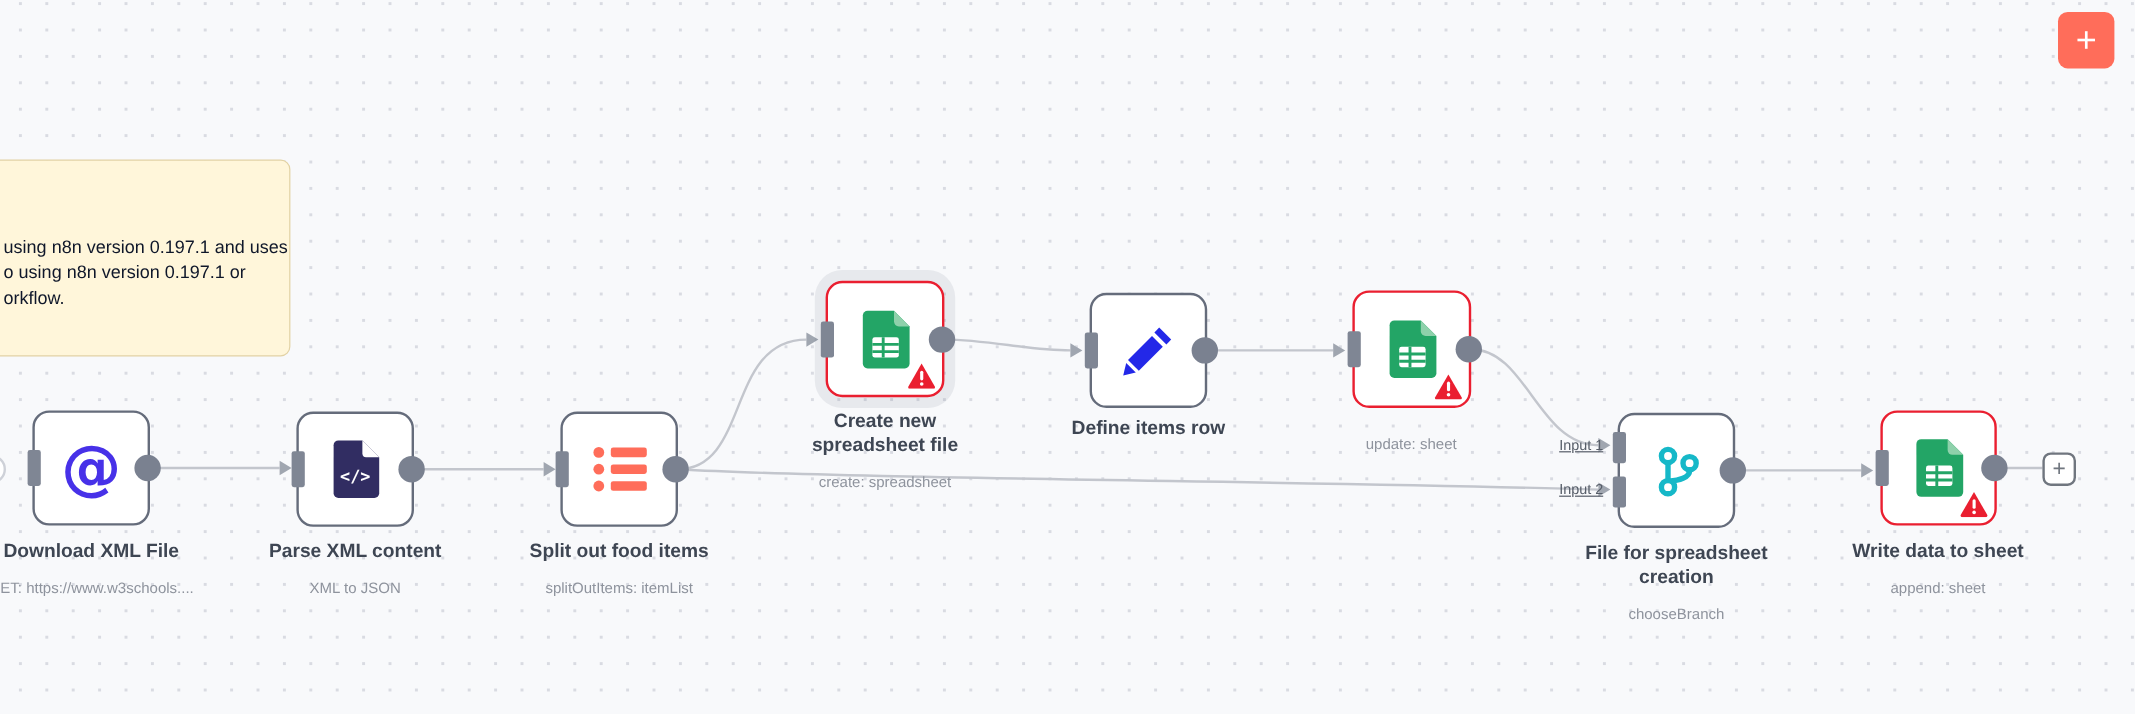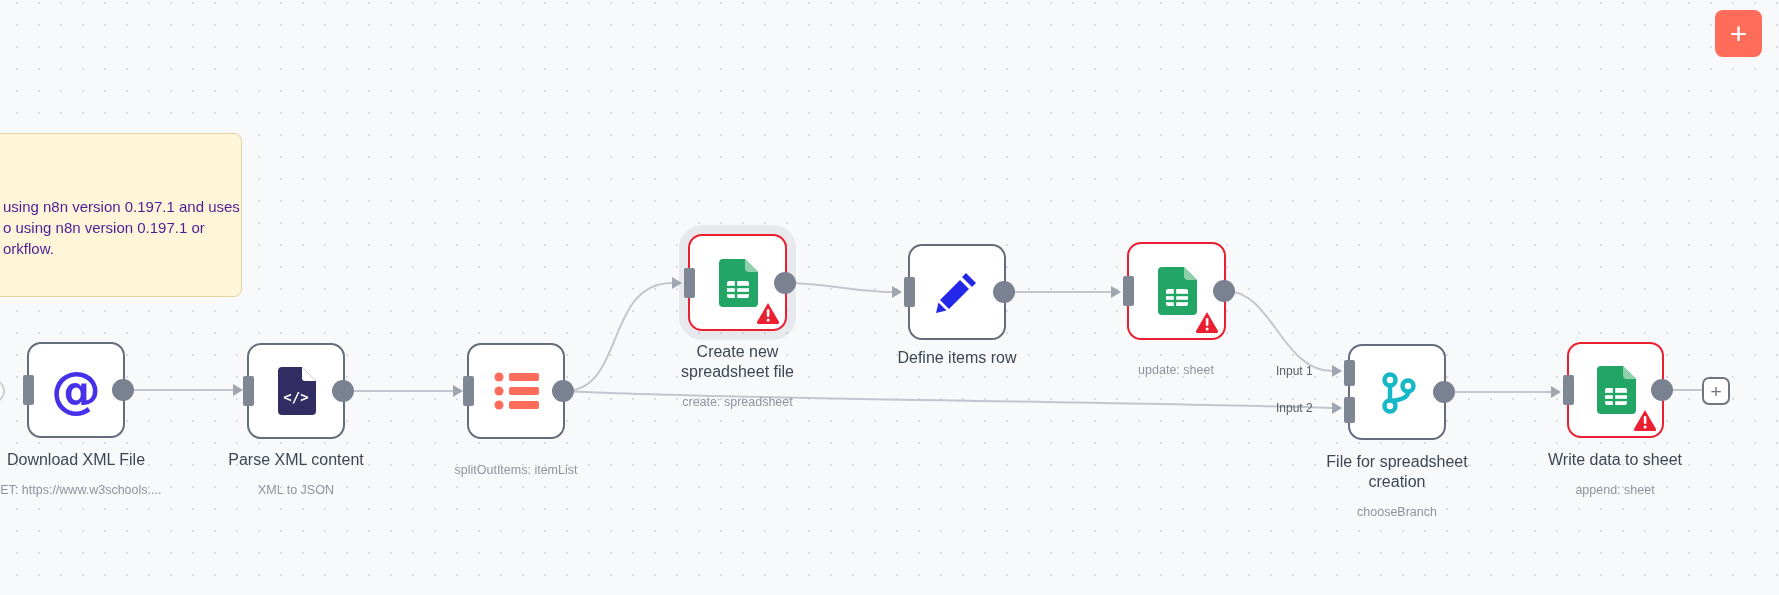--- a/index.html
+++ b/index.html
@@ -14,21 +14,21 @@
     background-position:6px 14px;
   }
 
   
   .sticky {
     position:absolute; left:-160px; top:133px; width:402px; height:164px;
     background:#fff6da; border:1px solid #e2d2a4; border-radius:8px; z-index:1;
   }
   .sticky-text {
     position:absolute; left:162px; top:62px;
-    font-size:15px; line-height:21px; color:#4c1d95; white-space:nowrap;
+    font-size:15px; line-height:21px; color:#0f172a; white-space:nowrap;
   }
   .sticky-text span { display:block; }
 
   
   svg.wires { position:absolute; left:0; top:0; z-index:2; }
   .wire { fill:none; stroke:#c3c6cd; stroke-width:2; }
   .arrow { fill:#a0a6b0; stroke:none; }
   .stub-circle { fill:#ffffff; stroke:#ced1d8; stroke-width:2; }
 
   
@@ -49,26 +49,26 @@
   }
   .node-icon {
     position:absolute; left:0; top:0; right:0; bottom:0;
     display:flex; align-items:center; justify-content:center;
   }
   .at-glyph { font-size:50px; font-weight:700; color:#4731e8; font-family:"DejaVu Sans",sans-serif; line-height:1; }
   .warn-badge { position:absolute; right:5px; bottom:5px; width:24px; height:22px; }
 
   
   .nlabel { position:absolute; z-index:4; text-align:center; }
-  .ntitle { font-size:16px; font-weight:400; color:#3e4653; line-height:20px; }
+  .ntitle { font-size:16px; font-weight:700; color:#3e4653; line-height:20px; }
   .nsub   { font-size:12.5px; color:#8e939d; margin-top:13px; line-height:15px; }
 
   .input-tag {
-    position:absolute; width:60px; z-index:4;
-    font-size:12px; color:#565d68;
+    position:absolute; width:60px; text-align:right; z-index:4;
+    font-size:12px; color:#565d68;text-decoration:underline;
   }
 
   
   .add-node-btn {
     position:absolute; left:1715px; top:10px; width:47px; height:47px;
     background:#ff6d5a; border-radius:8px; z-index:5;
     display:flex; align-items:center; justify-content:center;
     color:#ffffff; font-size:30px; font-weight:400; line-height:1; cursor:pointer;
   }
   .endpoint-plus {
@@ -155,20 +155,21 @@
       <circle cx="7" cy="8" r="4.5" fill="#ff6d5a"></circle>
       <circle cx="7" cy="22" r="4.5" fill="#ff6d5a"></circle>
       <circle cx="7" cy="36" r="4.5" fill="#ff6d5a"></circle>
       <rect x="17" y="4" width="30" height="8" rx="2" fill="#ff6d5a"></rect>
       <rect x="17" y="18" width="30" height="8" rx="2" fill="#ff6d5a"></rect>
       <rect x="17" y="32" width="30" height="8" rx="2" fill="#ff6d5a"></rect>
     </svg>
   </div>
 </div>
 <div class="nlabel" style="left:386px;top:450px;width:260px">
+  <div class="ntitle">Split out food items</div>
   <div class="nsub">splitOutItems: itemList</div>
 </div>
 
 <div class="node err selected" style="left:688px;top:234px;width:99px;height:97px">
   <span class="in-handle"></span>
   <span class="out-dot"></span>
   <div class="node-icon">
     <svg width="42" height="50" viewBox="0 0 42 50">
       <path d="M6,1 h22 l13,13 v31 a4,4 0 0 1 -4,4 H6 a4,4 0 0 1 -4,-4 V5 a4,4 0 0 1 4,-4 z" fill="#23a566"></path>
       <path d="M28,1 l13,13 h-9 a4,4 0 0 1 -4,-4 z" fill="#8ed1ab"></path>

